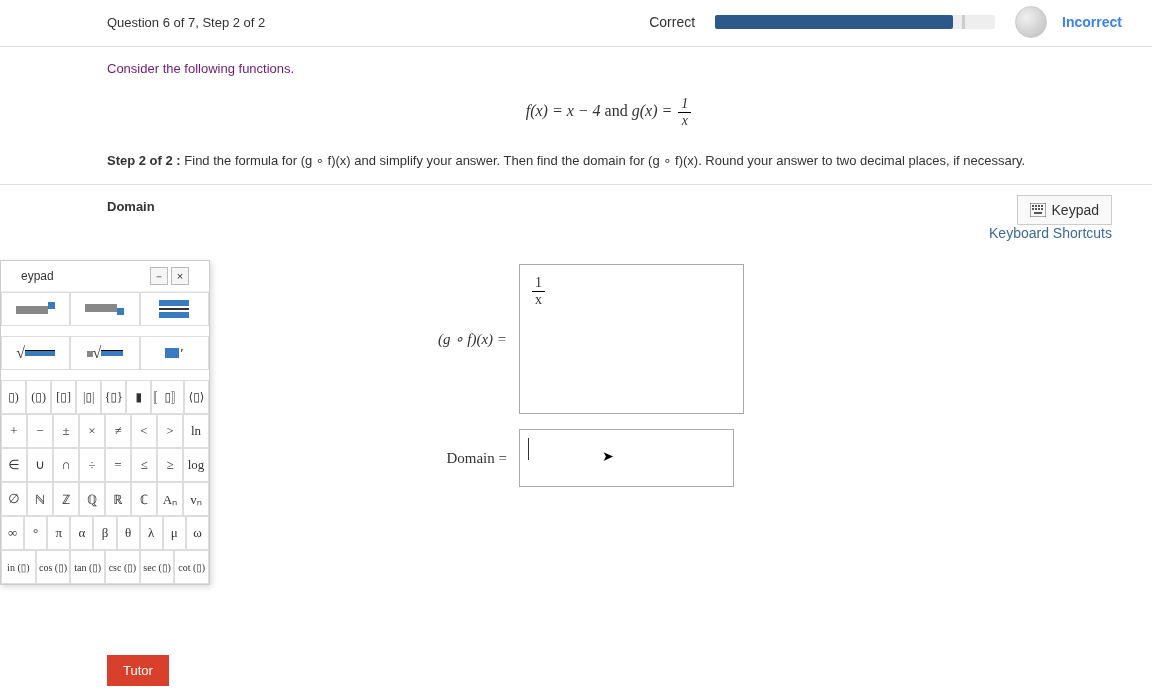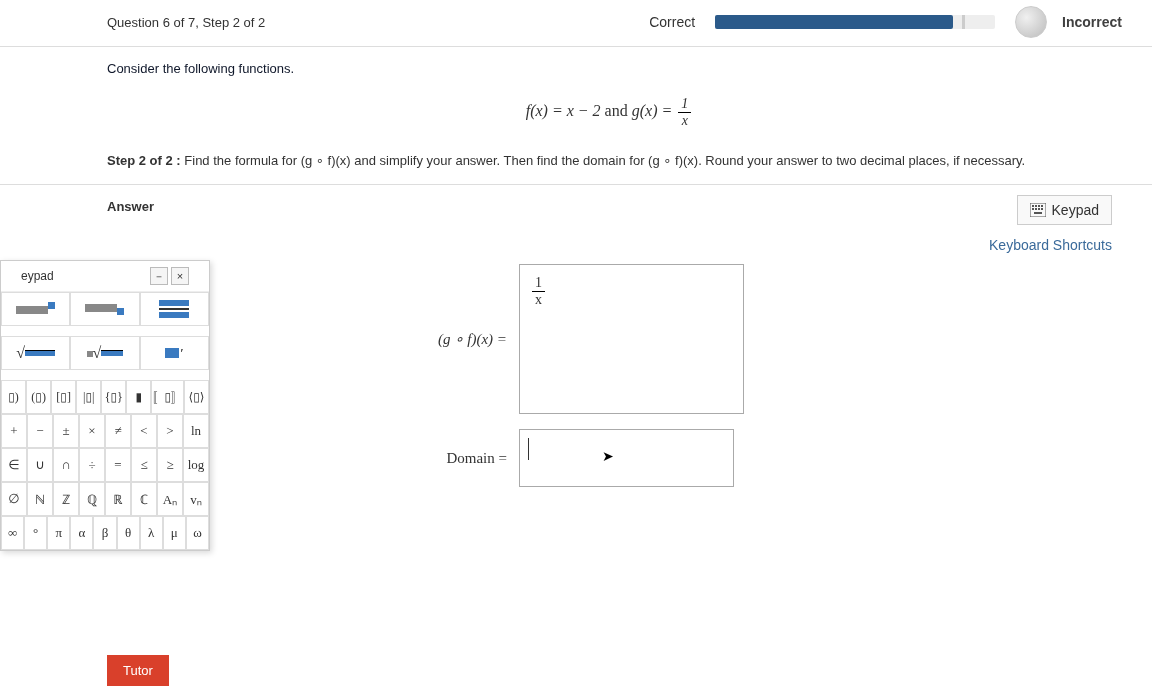--- a/index.html
+++ b/index.html
@@ -4,34 +4,34 @@
 <style>
 *{margin:0;padding:0;box-sizing:border-box}
 body{font-family:Arial,Helvetica,sans-serif;background:#fff;color:#333;font-size:14px;width:1152px;height:697px;position:relative;overflow:hidden}
 .topbar{display:flex;align-items:center;padding:6px 20px 8px 107px;border-bottom:1px solid #ddd}
 .qtitle{font-weight:normal;font-size:13px;flex:1}
 .status-correct{font-size:14px;color:#333;padding:0 20px}
 .progress{width:280px;height:14px;background:#eee;border-radius:2px;position:relative;margin-right:20px}
 .progress-fill{height:100%;background:#2b5a8a;width:85%;border-radius:2px}
 .progress-mark{position:absolute;right:30px;top:0;width:3px;height:100%;background:#ccc}
 .circlebtn{width:32px;height:32px;border-radius:50%;background:radial-gradient(circle at 35% 35%,#f0f0f0,#bbb);border:1px solid #ccc;margin-right:15px}
-.status-incorrect{font-weight:bold;font-size:14px;color:#404040;padding-right:10px}
+.status-incorrect{font-weight:bold;font-size:14px;color:#3b82f6;padding-right:10px}
 .qbody{padding:14px 40px 0 107px;border-bottom:1px solid #ddd}
-.consider{font-size:13px;color:#0f172a;margin-bottom:20px}
+.consider{font-size:13px;color:#701a75;margin-bottom:20px}
 .functions{text-align:center;font-family:'Times New Roman',serif;font-size:16px;font-style:italic;margin-bottom:24px}
 .frac{display:inline-block;vertical-align:middle;text-align:center;margin:0 2px}
 .frac-n{display:block;border-bottom:1px solid #000;padding:0 3px;font-size:14px}
 .frac-d{display:block;padding:0 3px;font-size:14px}
 .step{font-size:13px;padding-bottom:16px}
 .step b{font-weight:bold}
 .answer-sec{padding:14px 40px 0 107px;position:relative}
 .answer-label{font-weight:bold;font-size:13px}
 .right-btns{position:absolute;right:40px;top:10px;text-align:right}
 .keypad-btn{display:inline-flex;align-items:center;gap:6px;border:1px solid #ccc;padding:6px 12px;background:#f9f9f9;font-size:14px;color:#333;cursor:pointer}
-.kb-shortcuts{color:#3a6a9a;font-size:14px;margin-top:12px}
+.kb-shortcuts{color:#3a6a9a;font-size:14px;margin-top:0}
 .answer-fields{margin:50px 0 0 310px}
 .field-row{display:flex;align-items:center;margin-bottom:15px}
 .field-label{font-family:'Times New Roman',serif;font-style:italic;font-size:15px;width:90px;text-align:right;margin-right:12px}
 .big-box{width:225px;height:150px;border:1px solid #aaa;background:#fff;padding:10px;font-family:'Times New Roman',serif;font-size:15px}
 .small-box{width:215px;height:58px;border:1px solid #aaa;background:#fff;padding:8px}
 .cursor-blink{display:inline-block;width:1px;height:22px;background:#333;vertical-align:middle}
 .mini-keypad{position:absolute;left:0;top:260px;width:210px;background:#fff;border:1px solid #ccc;box-shadow:2px 2px 6px rgba(0,0,0,.15)}
 .mk-head{display:flex;align-items:center;padding:6px 20px;border-bottom:1px solid #eee}
 .mk-title{font-size:12px;flex:1}
 .mk-winbtn{width:18px;height:18px;border:1px solid #bbb;background:#f5f5f5;font-size:11px;text-align:center;line-height:16px;margin-left:3px;cursor:pointer}
@@ -58,29 +58,29 @@
     <div class="progress-fill"></div>
     <div class="progress-mark"></div>
   </div>
   <div class="circlebtn"></div>
   <div class="status-incorrect">Incorrect</div>
 </div>
 
 <div class="qbody">
   <div class="consider">Consider the following functions.</div>
   <div class="functions">
-    <span>f(x) = x − 2</span><span style="font-style:normal"> and </span><span>g(x) = </span><span class="frac"><span class="frac-n">1</span><span class="frac-d">x</span></span>
+    <span>f(x) = x − 4</span><span style="font-style:normal"> and </span><span>g(x) = </span><span class="frac"><span class="frac-n">1</span><span class="frac-d">x</span></span>
   </div>
   <div class="step">
     <b>Step 2 of 2 :</b><span> Find the formula for (g ∘ f)(x) and simplify your answer. Then find the domain for (g ∘ f)(x). Round your answer to two decimal places, if necessary.</span>
   </div>
 </div>
 
 <div class="answer-sec">
-  <div class="answer-label">Answer</div>
+  <div class="answer-label">Domain</div>
   <div class="right-btns">
     <button class="keypad-btn">
       <svg class="keypad-icon-svg" viewBox="0 0 16 14">
           <rect x="0" y="0" width="16" height="14" fill="none" stroke="#555" stroke-width="1"></rect>
           <rect x="2" y="2" width="2" height="2" fill="#555"></rect>
           <rect x="5" y="2" width="2" height="2" fill="#555"></rect>
           <rect x="8" y="2" width="2" height="2" fill="#555"></rect>
           <rect x="11" y="2" width="2" height="2" fill="#555"></rect>
           <rect x="2" y="5" width="2" height="2" fill="#555"></rect>
           <rect x="5" y="5" width="2" height="2" fill="#555"></rect>
@@ -192,17 +192,25 @@
       <div class="mk-cell">∞</div>
       <div class="mk-cell">°</div>
       <div class="mk-cell">π</div>
       <div class="mk-cell">α</div>
       <div class="mk-cell">β</div>
       <div class="mk-cell">θ</div>
       <div class="mk-cell">λ</div>
       <div class="mk-cell">μ</div>
       <div class="mk-cell">ω</div>
     </div>
+  <div class="mk-row trig">
+      <div class="mk-cell">in (▯)</div>
+      <div class="mk-cell">cos (▯)</div>
+      <div class="mk-cell">tan (▯)</div>
+      <div class="mk-cell">csc (▯)</div>
+      <div class="mk-cell">sec (▯)</div>
+      <div class="mk-cell">cot (▯)</div>
+    </div>
 </div>
 
 <button class="tutor-btn">Tutor</button>
 
 <div class="mouse-cursor">➤</div>
 
 </body></html>

